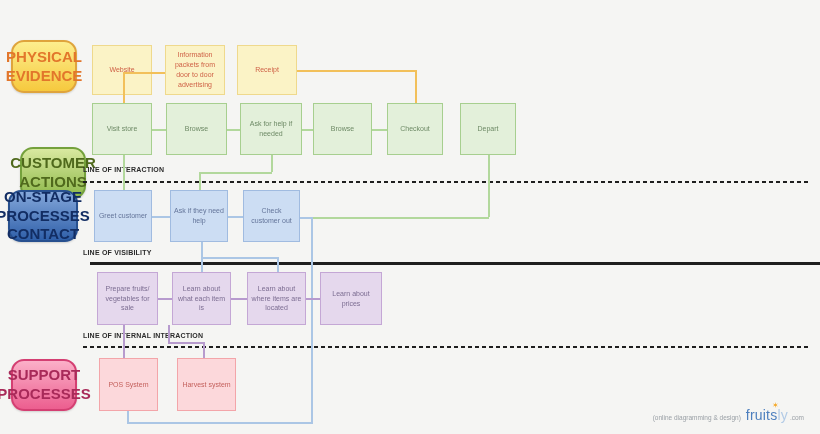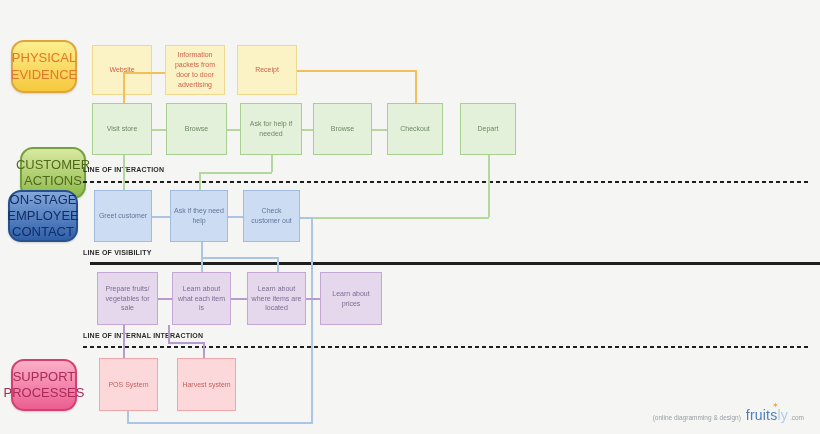--- a/index.html
+++ b/index.html
@@ -12,22 +12,22 @@
     width:820px;height:434px;
     background:#f5f5f3;
     overflow:hidden;
   }
   
   .lane-label{
     position:absolute;
     border-radius:13px;
     display:flex;align-items:center;justify-content:center;
     text-align:center;
-    font-weight:normal;
-    font-size:13px;line-height:1.25;
+    font-weight:bold;
+    font-size:15px;line-height:1.25;
     padding:2px;box-sizing:border-box;
     box-shadow:0 1px 2px rgba(0,0,0,0.15);
   }
   .lane-pe{background:linear-gradient(180deg,#fdee8e 0%,#f6c93e 100%);border:2px solid #dfa43c;color:#e2762b;}
   .lane-ca{background:linear-gradient(180deg,#d9e9a0 0%,#8db84a 100%);border:2px solid #74a13c;color:#4f691c;}
   .lane-os{background:linear-gradient(180deg,#84a7da 0%,#2f5fa9 100%);border:2px solid #27508f;color:#122d63;}
   .lane-bs{background:linear-gradient(180deg,#b78cd4 0%,#6f3f9e 100%);border:2px solid #582e83;color:#1c2a66;}
   .lane-sp{background:linear-gradient(180deg,#fbb0c8 0%,#ec5e8f 100%);border:2px solid #d43f72;color:#a82a59;}
 
   
@@ -78,21 +78,21 @@
   }
   .tld{font-size:6.5px;color:#9aa0a6;margin-left:-3px;}
 </style>
 </head>
 <body>
 
 <div class="canvas">
 
   <div class="lane-label lane-pe" style="left:11px;top:40px;width:66px;height:53px;">PHYSICAL EVIDENCE</div>
   <div class="lane-label lane-ca" style="left:20px;top:103px;width:66px;height:52px;margin-top:44px;">CUSTOMER ACTIONS</div>
-  <div class="lane-label lane-os" style="left:8px;top:190px;width:70px;height:52px;">ON-STAGE EMPLOYEE CONTACT</div>
+  <div class="lane-label lane-os" style="left:8px;top:190px;width:70px;height:52px;">ON-STAGE PROCESSES CONTACT</div>
   <div class="lane-label lane-sp" style="left:11px;top:359px;width:66px;height:52px;">SUPPORT PROCESSES</div>
 
   <div class="node n-yellow" style="left:92px;top:45px;width:60px;height:50px;">Website</div>
   <div class="node n-yellow" style="left:165px;top:45px;width:60px;height:50px;">Information packets from door to door advertising</div>
   <div class="node n-yellow" style="left:237px;top:45px;width:60px;height:50px;">Receipt</div>
 
   <div class="node n-green" style="left:92px;top:103px;width:60px;height:52px;">Visit store</div>
   <div class="node n-green" style="left:166px;top:103px;width:61px;height:52px;">Browse</div>
   <div class="node n-green" style="left:240px;top:103px;width:62px;height:52px;">Ask for help if needed</div>
   <div class="node n-green" style="left:313px;top:103px;width:59px;height:52px;">Browse</div>

